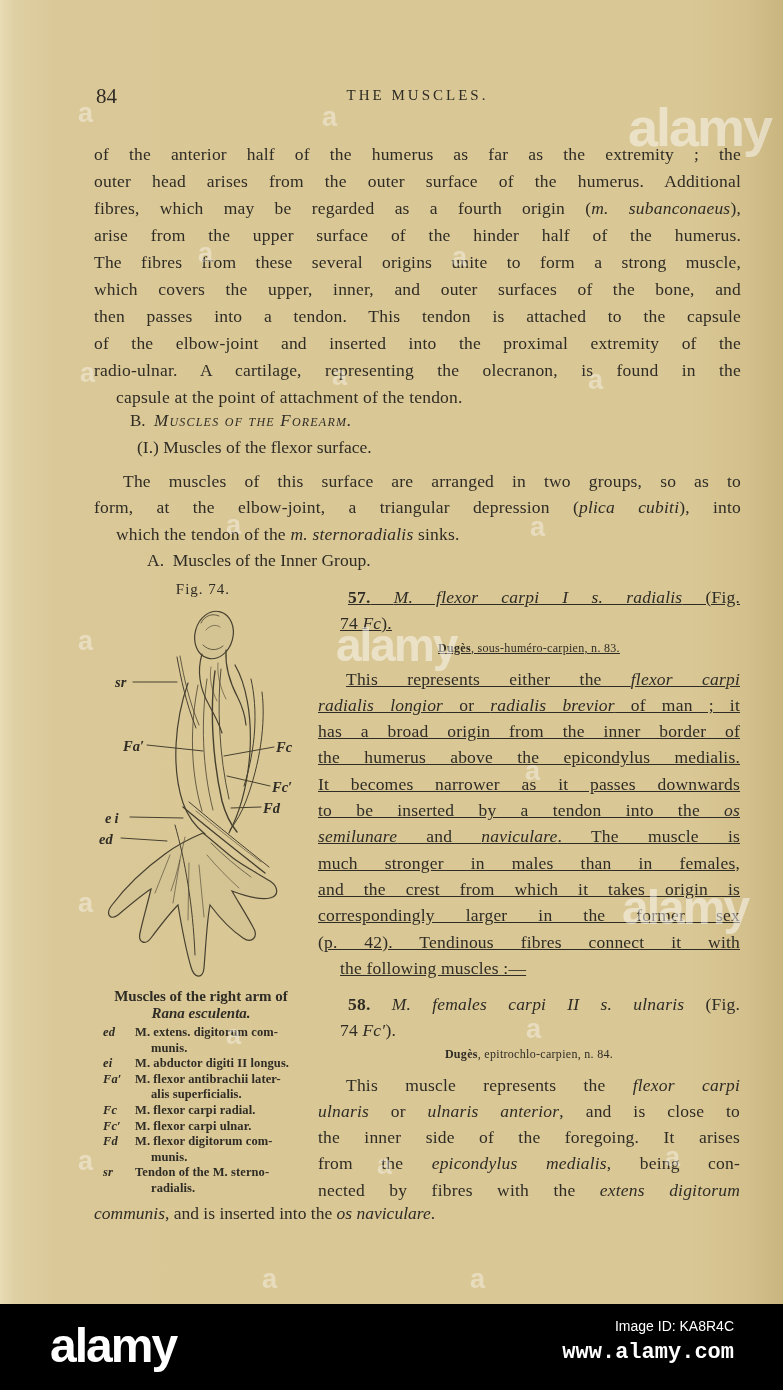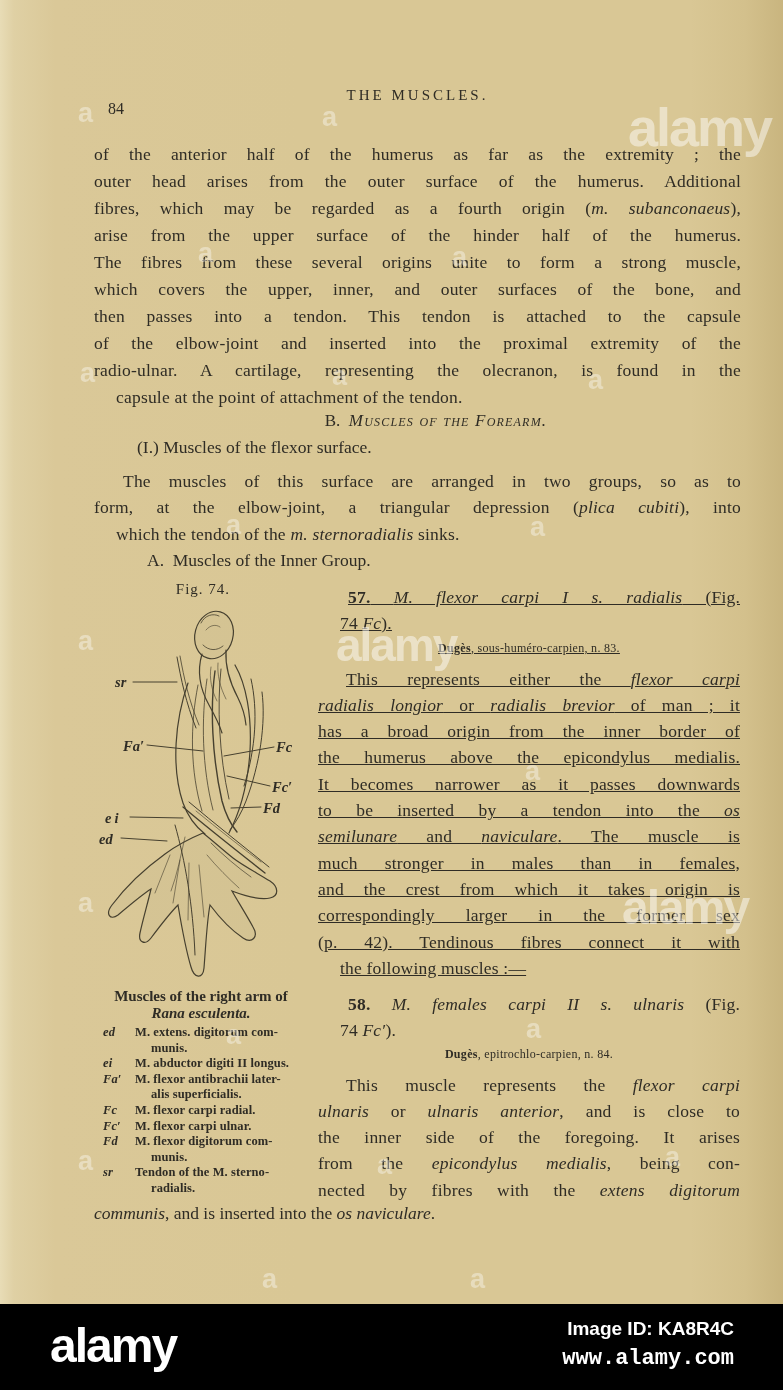--- a/index.html
+++ b/index.html
@@ -25,47 +25,47 @@
   .leg-wrap:empty{ display:none; }
   .wm{ position:absolute; color:#ffffff; opacity:.38; font-family:"Liberation Sans",sans-serif;
        font-weight:bold; font-size:27px; line-height:1; pointer-events:none; }
   .wm-logo{ position:absolute; color:#ffffff; opacity:.48; font-family:"Liberation Sans",sans-serif;
        font-weight:bold; letter-spacing:-2px; line-height:1; pointer-events:none; }
   #footer-bar{ position:absolute; left:0; top:1304px; width:783px; height:86px; background:#000; }
   #footer-logo{ position:absolute; left:50px; top:14px; color:#fff; font-family:"Liberation Sans",sans-serif;
        font-weight:bold; font-size:48px; letter-spacing:-2px; }
   #footer-right{ position:absolute; right:49px; top:14px; text-align:right; color:#fff;
        font-family:"Liberation Sans",sans-serif; }
-  #footer-id{ font-size:19px; font-weight:bold; margin-bottom:6px; }
+  #footer-id{ font-size:14px; font-weight:normal; margin-bottom:6px; }
   #footer-url{ font-size:22px; font-weight:bold;font-family:Liberation Mono, monospace; }
   .smallcaps{ font-variant:small-caps; font-style:italic; letter-spacing:1.2px; }
   svg text{ font-family:"Liberation Serif","DejaVu Serif",serif; font-weight:bold; font-style:italic; font-size:14.5px; fill:#2f2c25; }
 </style>
 </head>
 <body>
 
 <div id="page">
 
-  <div class="abs" style="left:108px; top:84px; font-size:16px;margin-top:16px;">84</div>
+  <div class="abs" style="left:96px; top:84px; font-size:21px;">84</div>
   <div class="abs center" style="left:94px; top:87px; width:647px; font-size:15px; letter-spacing:3px;">THE  MUSCLES.</div>
 
   <div id="para1" class="abs body-txt" style="left:94px; top:141px; width:647px;">
     <div class="ln">of the anterior half of the humerus as far as the extremity ; the</div>
     <div class="ln">outer head arises from the outer surface of the humerus.  Additional</div>
     <div class="ln">fibres, which may be regarded as a fourth origin (<i>m. subanconaeus</i>),</div>
     <div class="ln">arise from the upper surface of the hinder half of the humerus.</div>
     <div class="ln">The fibres from these several origins unite to form a strong muscle,</div>
     <div class="ln">which covers the upper, inner, and outer surfaces of the bone, and</div>
     <div class="ln">then passes into a tendon.  This tendon is attached to the capsule</div>
     <div class="ln">of the elbow-joint and inserted into the proximal extremity of the</div>
     <div class="ln">radio-ulnar.  A cartilage, representing the olecranon, is found in the</div>
     <div class="ln end">capsule at the point of attachment of the tendon.</div>
   </div>
 
-  <div class="abs" style="left:130px; top:411px; width:612px; text-align:center; font-size:17px;">
+  <div class="abs" style="left:130px; top:411px; width:612px; text-align:left; font-size:17px;">
     <span>B.</span>&nbsp;
     <span class="smallcaps">Muscles of the Forearm.</span>
   </div>
 
   <div class="abs body-txt" style="left:137px; top:437px;">(I.)  Muscles of the flexor surface.</div>
 
   <div id="para2" class="abs body-txt" style="left:94px; top:468px; width:647px;">
     <div class="ln" style="padding-left:29px;">The muscles of this surface are arranged in two groups, so as to</div>
     <div class="ln">form, at the elbow-joint, a triangular depression (<i>plica cubiti</i>), into</div>
     <div class="ln end">which the tendon of the <i>m. sternoradialis</i> sinks.</div>

